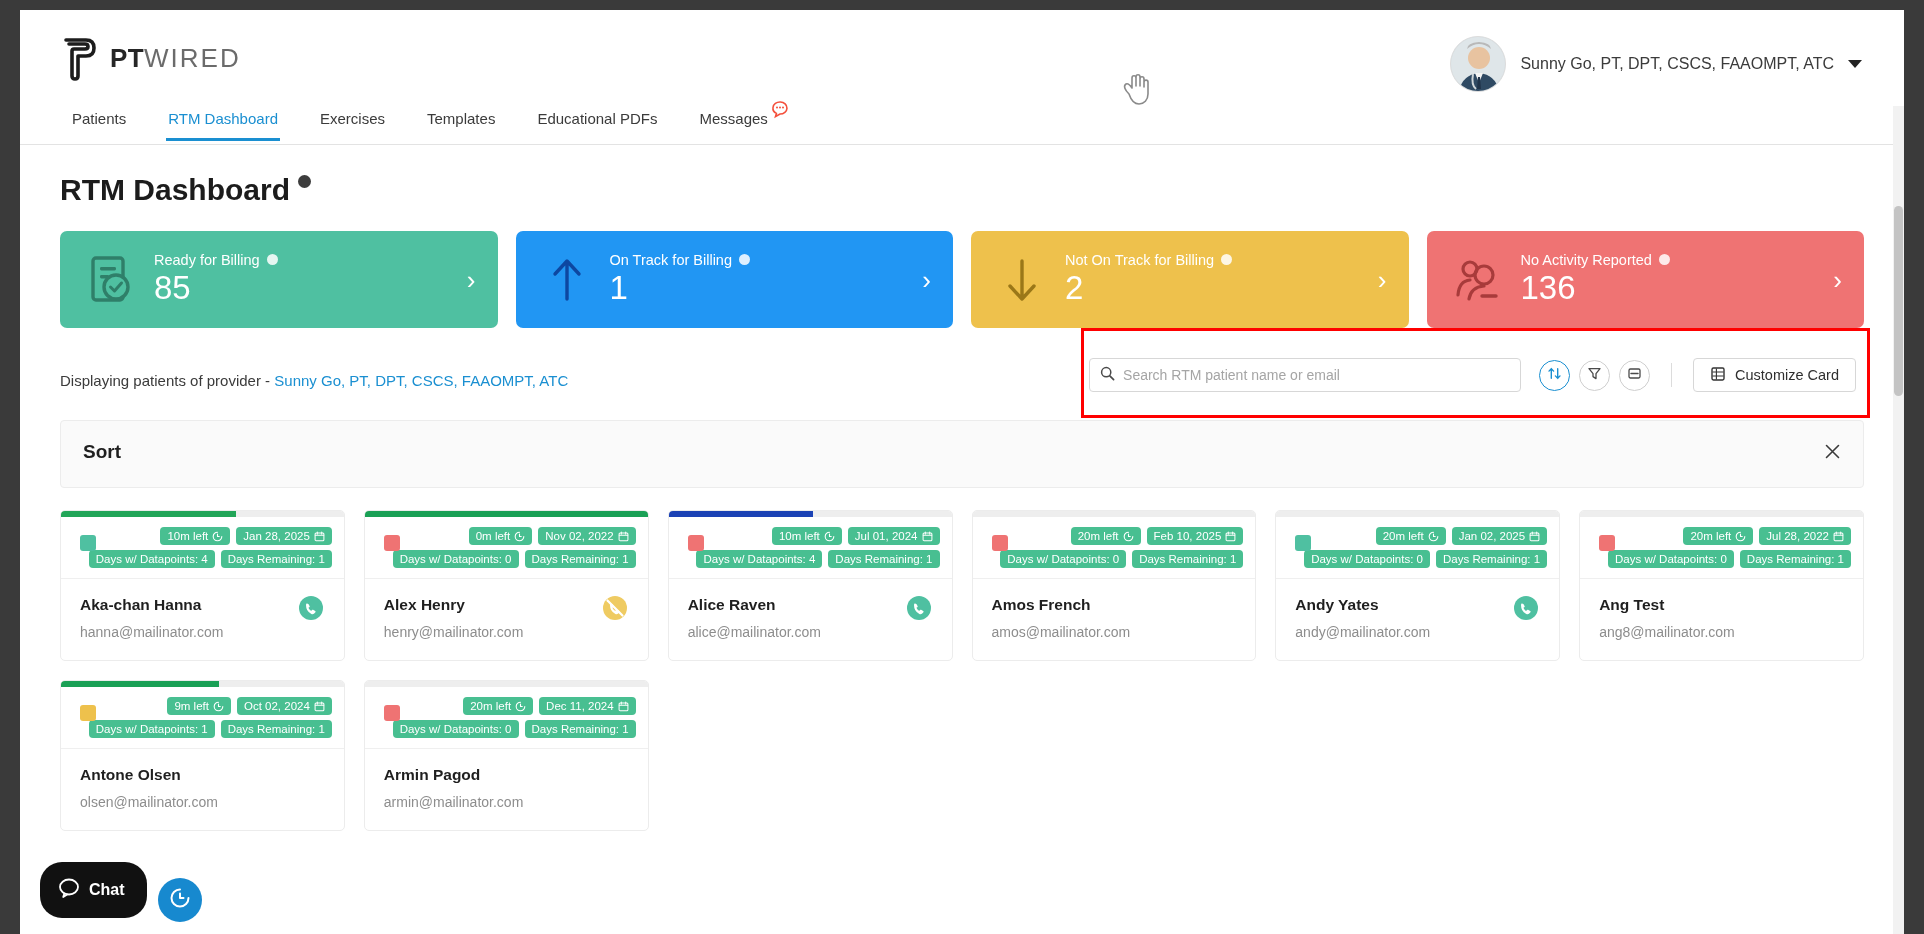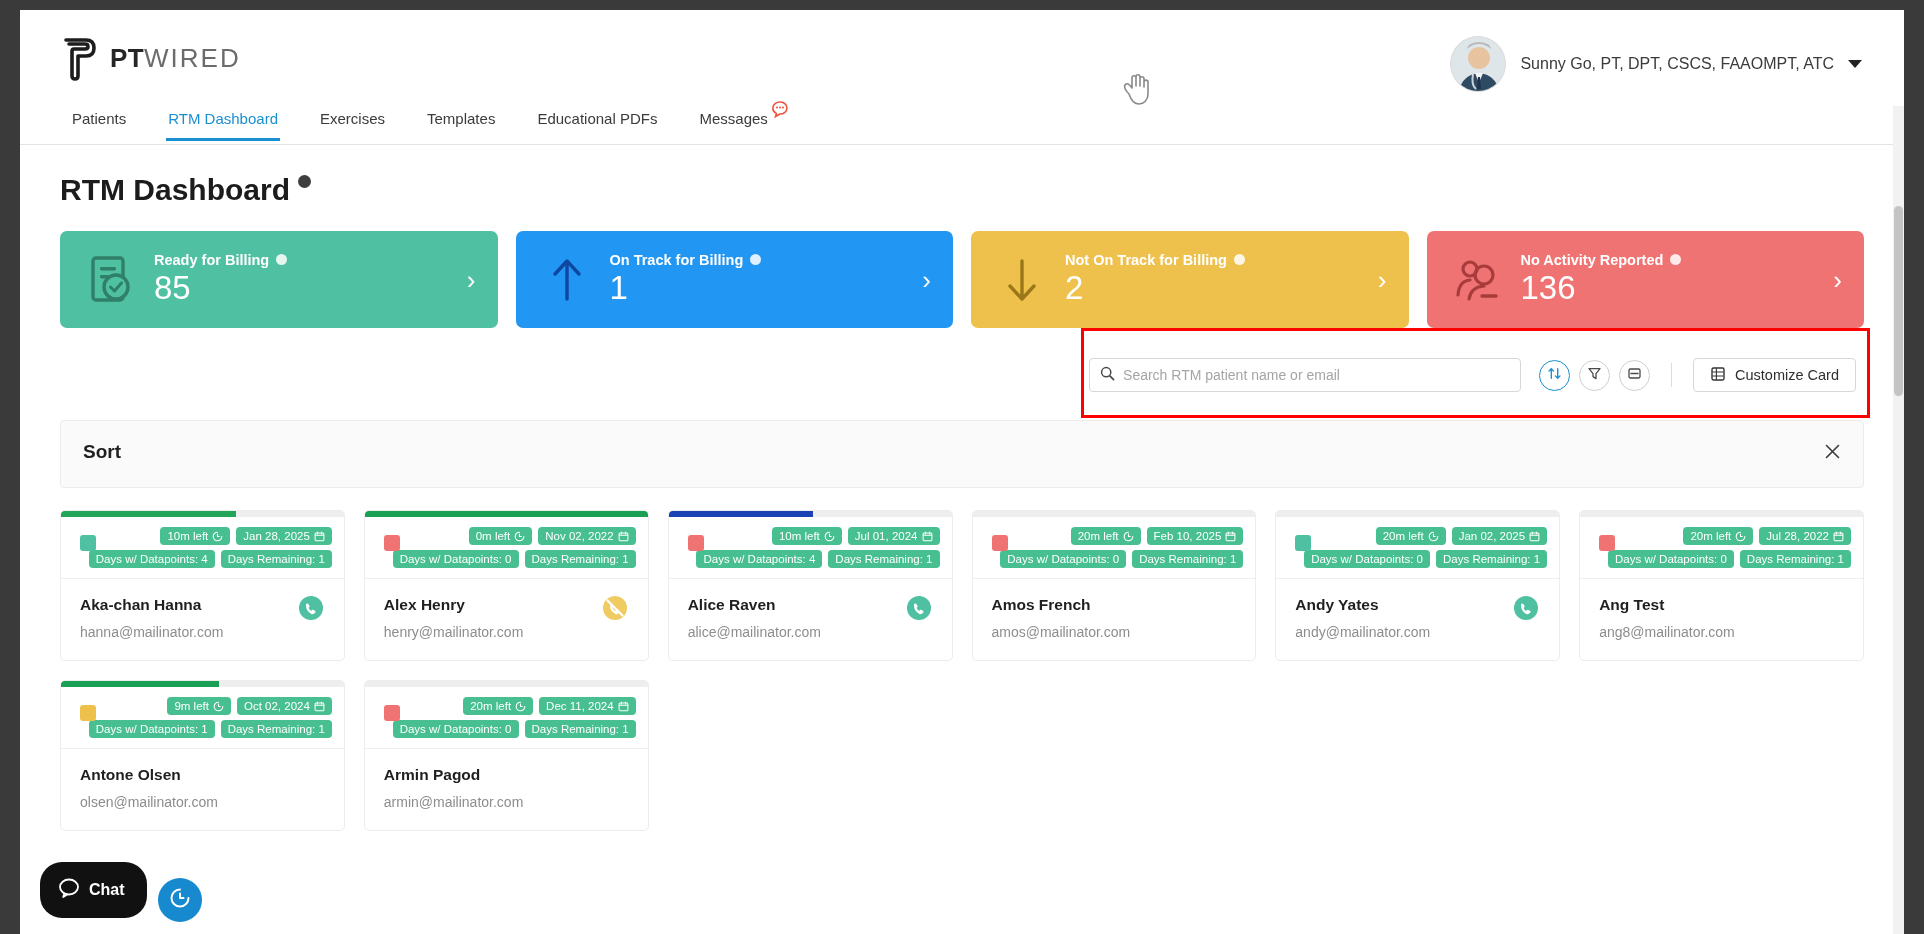--- a/index.html
+++ b/index.html
@@ -116,21 +116,21 @@
     border-radius: 7px;
     position: relative;
     display: flex; align-items: center;
     padding: 0 22px;
     cursor: pointer;
     color: #fff;
   }
   .stat-icon { width: 58px; height: 58px; flex: none; margin-right: 14px; }
   .stat-body { display: flex; flex-direction: column; justify-content: center; }
   .stat-label {
-    font-size: 14.5px; font-weight: 700; color: #ffffff;
+    font-size: 14.5px; font-weight: 400; color: #ffffff;
     display: flex; align-items: flex-start; gap: 7px;
     margin-bottom: 2px;
   }
   .stat-value { font-size: 33px; font-weight: 400; color: #ffffff; line-height: 1.1; }
   .stat-chevron {
     position: absolute; right: 22px; top: 50%; transform: translateY(-50%);
     font-size: 26px; color: #fff; font-weight: 300; line-height: 1;
   }
 
   
@@ -429,20 +429,23 @@
             <span class="info-dot light small"></span>
           </div>
           <div class="stat-value">136</div>
         </div>
         <span class="stat-chevron">›</span>
       </div>
 
     </div>
 
     <div class="filterbar">
+      <div class="provider-line">
+        <span>Displaying patients of provider - </span><span class="provider-link">Sunny Go, PT, DPT, CSCS, FAAOMPT, ATC</span>
+      </div>
 
       <div class="filter-right">
         <div class="search-box">
           <span>
             <svg width="15" height="15" viewBox="0 0 15 15">
               <circle cx="6.2" cy="6.2" r="4.6" fill="none" stroke="#4a4a4a" stroke-width="1.5"></circle>
               <path d="M9.8 9.8 L13.6 13.6" stroke="#4a4a4a" stroke-width="1.7" stroke-linecap="round"></path>
             </svg>
           </span>
           <input type="text" placeholder="Search RTM patient name or email" style="">

